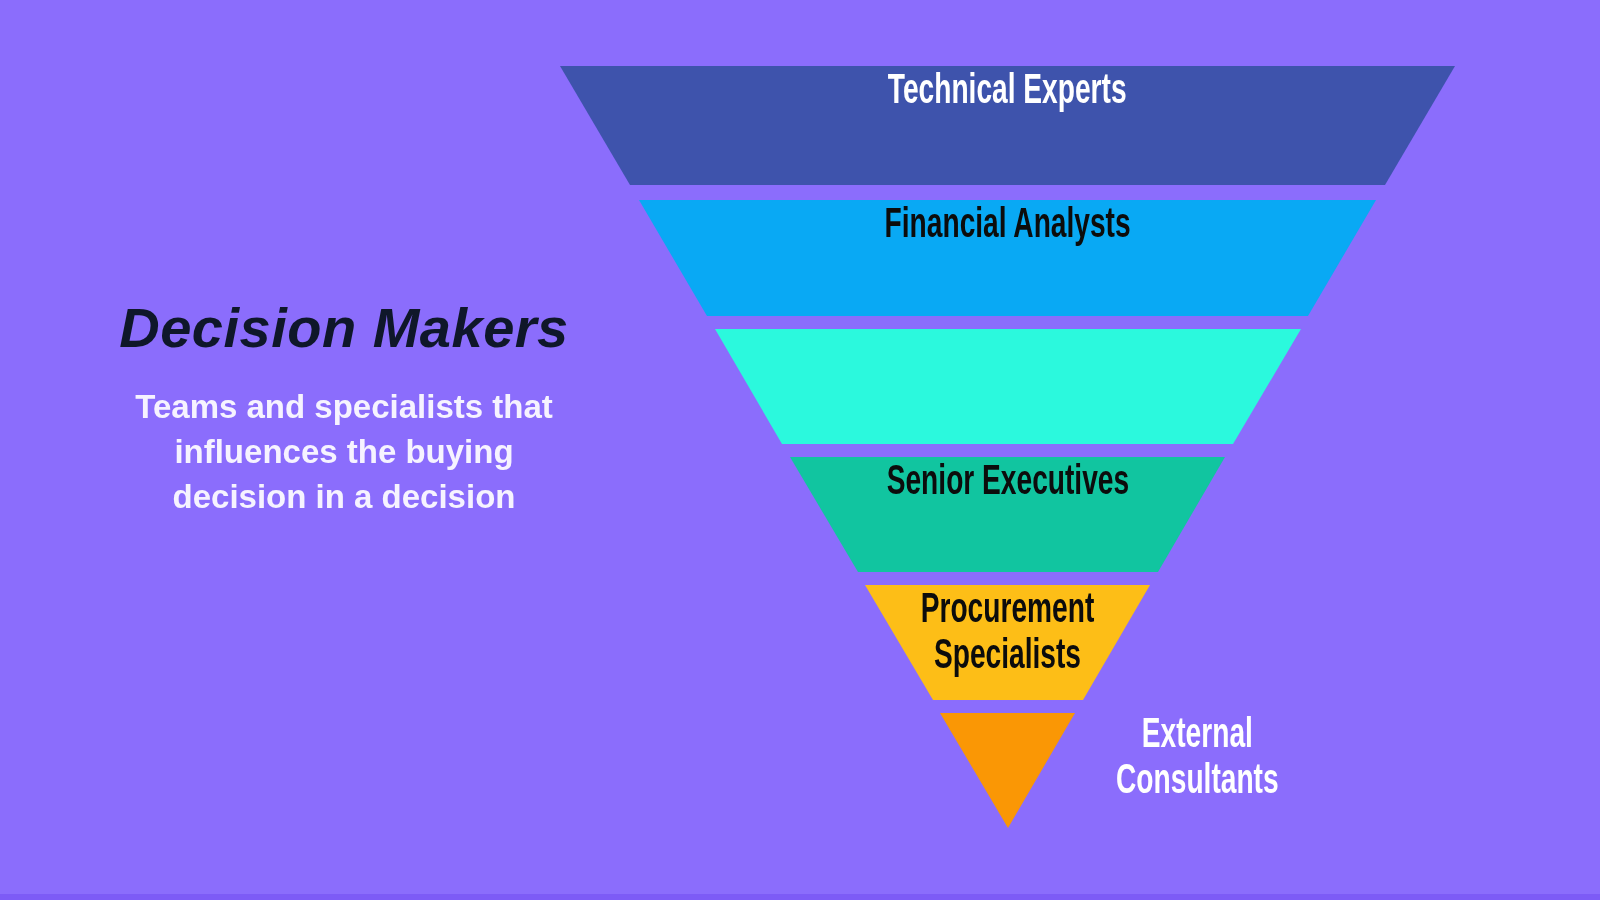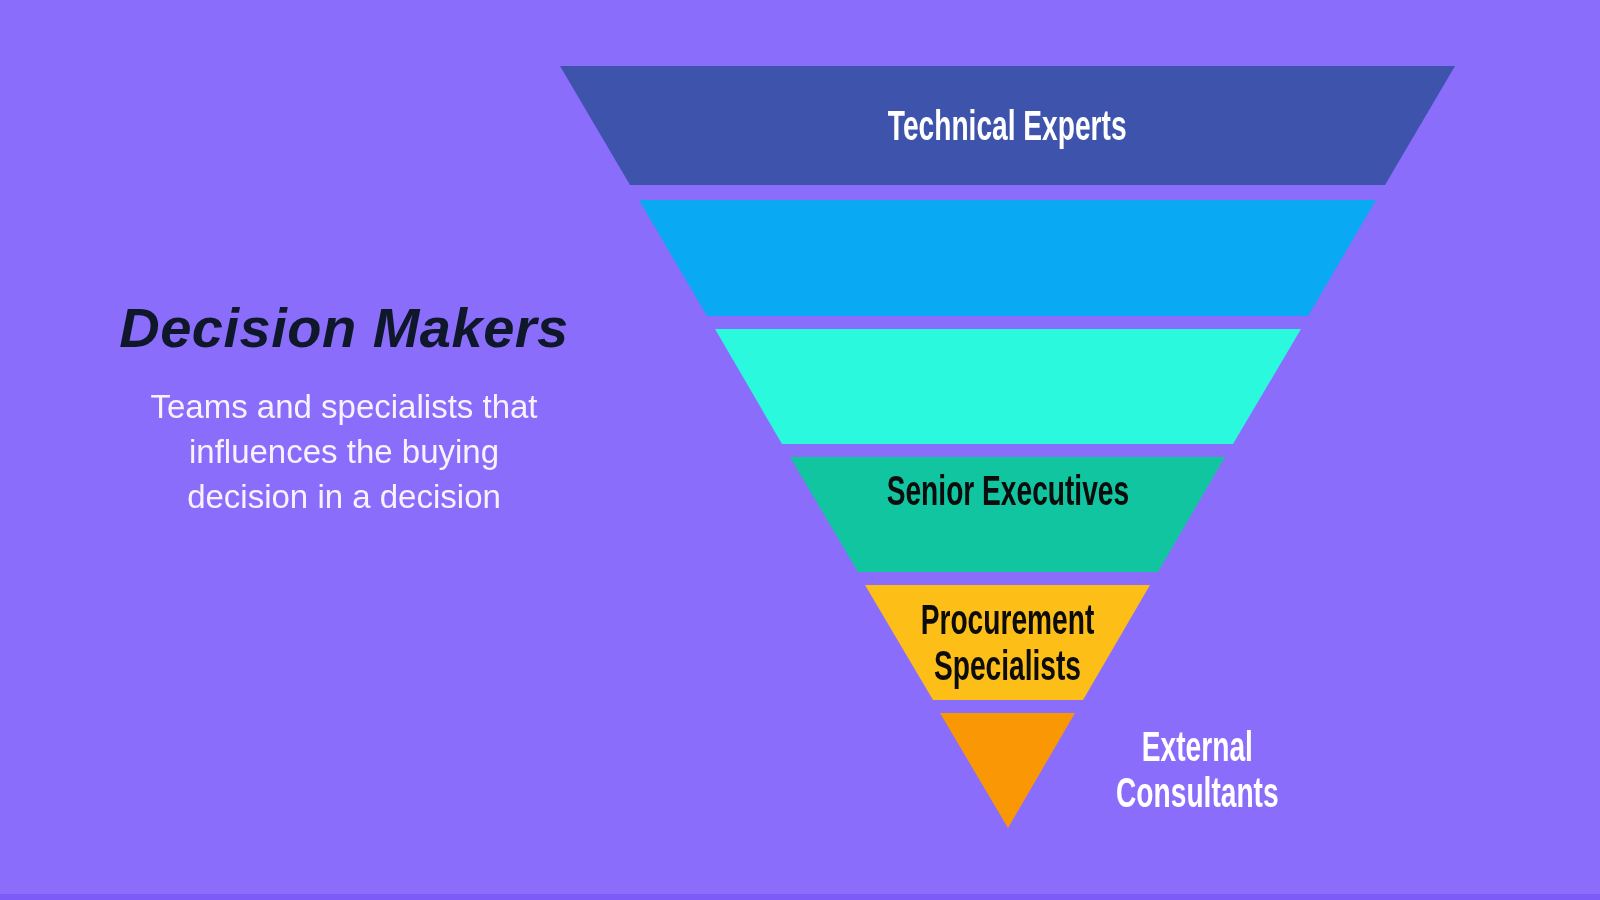--- a/index.html
+++ b/index.html
@@ -25,54 +25,54 @@
   }
   .page-title {
     font-size: 56px;
     font-weight: 700;
     letter-spacing: 0.5px;
     line-height: 64px;
     margin: 0 0 24px 0;
   }
   .page-subtitle {
     font-size: 33px;
-    font-weight: 400;
+    font-weight: 700;
     line-height: 45px;
   }
   
   .funnel-svg {
     position: absolute;
     left: 0;
     top: 0;
   }
   .funnel-label {
     position: absolute;
     display: flex;
-    align-items: center;
+    align-items: flex-start;
     justify-content: center;
     pointer-events: none;
   }
   .funnel-label .txt {
     display: block;
     font-size: 42px;
     font-weight: 700;
     line-height: 46px;
     text-align: center;
     white-space: nowrap;
     transform: scaleX(0.67);
     transform-origin: center center;
   }
   .funnel-label .txt.wrap {
     white-space: normal;
     width: 430px;
   }
   .lbl-1 { left: 560px;  top: 66px;  width: 895px; height: 119px; }
   .lbl-2 { left: 639px;  top: 200px; width: 737px; height: 116px; }
   .lbl-3 { left: 715px;  top: 329px; width: 586px; height: 115px; }
-  .lbl-4 { left: 790px;  top: 433px; width: 435px; height: 115px; }
+  .lbl-4 { left: 790px;  top: 457px; width: 435px; height: 115px; }
   .lbl-5 { left: 865px;  top: 585px; width: 285px; height: 115px; }
   .lbl-6 { left: 1082px; top: 710px; width: 230px; height: 120px; }
   
   .footer-strip {
     position: absolute;
     left: 0;
     bottom: 0;
     width: 1600px;
     height: 6px;
   }
@@ -96,20 +96,23 @@
     <polygon points="639,200 1376,200 1308,316 707,316" fill="#09A9F4"></polygon>
     <polygon points="715,329 1301,329 1233,444 782,444" fill="#2BF9DD"></polygon>
     <polygon points="790,457 1225,457 1158,572 858,572" fill="#11C5A0"></polygon>
     <polygon points="865,585 1150,585 1083,700 933,700" fill="#FDBE17"></polygon>
     <polygon points="940,713 1075,713 1008,828" fill="#FA9705"></polygon>
   </svg>
 
   <div class="funnel-label lbl-1">
     <span class="txt" style="color: rgb(255, 255, 255);">Technical Experts</span>
   </div>
+  <div class="funnel-label lbl-2">
+    <span class="txt" style="color: rgb(12, 12, 12);">Financial Analysts</span>
+  </div>
   <div class="funnel-label lbl-4">
     <span class="txt" style="color: rgb(12, 12, 12);">Senior Executives</span>
   </div>
   <div class="funnel-label lbl-5">
     <span class="txt wrap" style="color: rgb(12, 12, 12);">Procurement Specialists</span>
   </div>
   <div class="funnel-label lbl-6">
     <span class="txt wrap" style="color: rgb(255, 255, 255);">External Consultants</span>
   </div>
 

